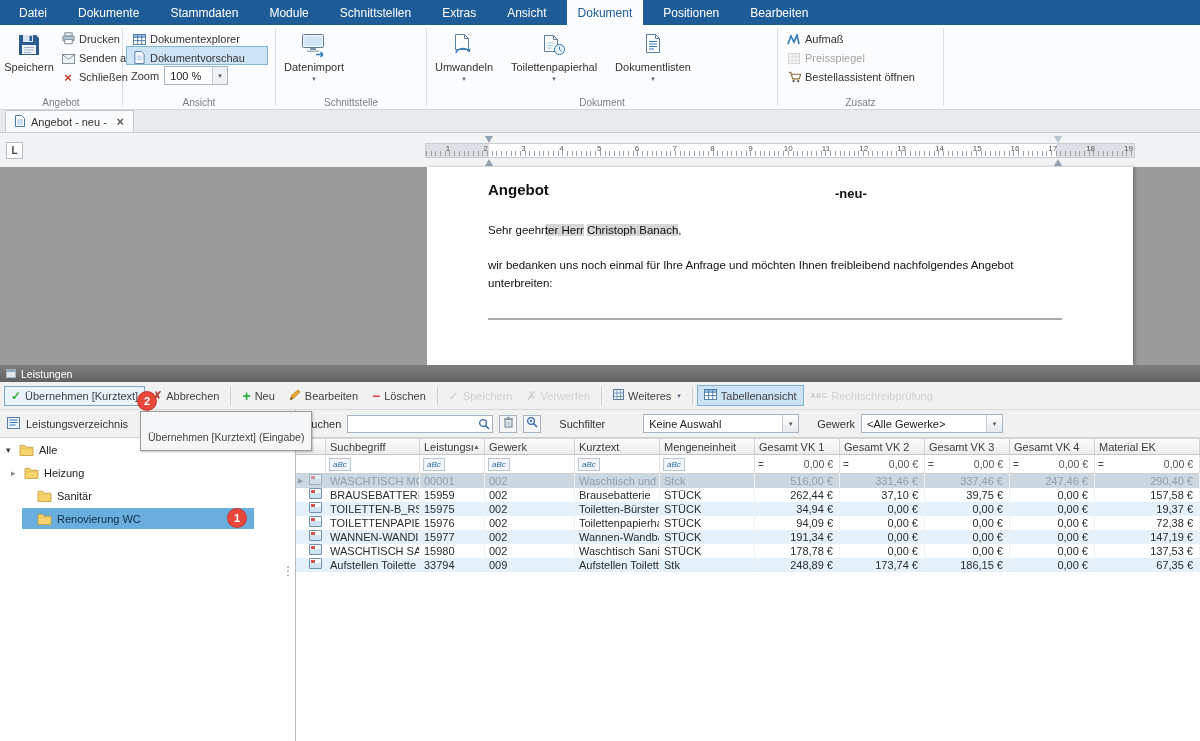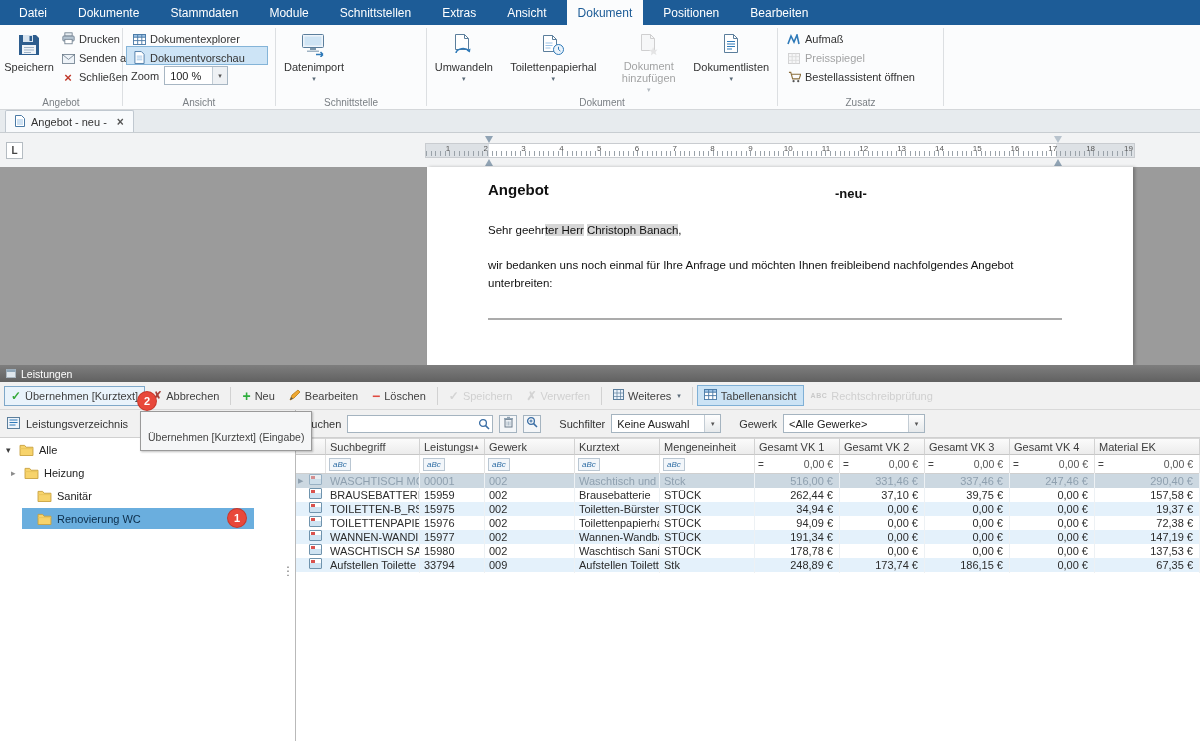--- a/index.html
+++ b/index.html
@@ -134,21 +134,21 @@
                   font-size:11px; padding:0 18px 0 4px; font-family:inherit; }
   .in-mag { position:absolute; right:3px; top:3px; }
   .sicon-btn { width:18px; height:18px; border:1px solid #a5b4c0; background:#f4f6f8;
                display:flex; align-items:center; justify-content:center; padding:0; }
   .lbl2 { margin-left:12px; }
   .combo { display:flex; align-items:center; height:19px; border:1px solid #a5b4c0; background:#fff; }
   .combo .cval { flex:1; padding:0 5px; font-size:11px; color:#222; white-space:nowrap; overflow:hidden; }
   .combo .cbtn { width:16px; height:17px; border-left:1px solid #c3ccd4;
                  background:linear-gradient(#fefefe,#e6e9eb); display:flex; align-items:center;
                  justify-content:center; font-size:7px; color:#555; }
-  .combo.w1 { width:110px; } .combo.w2 { width:142px; }
+  .combo.w1 { width:156px;margin-left:32px; } .combo.w2 { width:142px; }
 
   .thead { display:grid; grid-template-columns:30px 94px 65px 90px 85px 95px 85px 85px 85px 85px minmax(100px,1fr); }
   .hcell { height:17px; display:flex; align-items:center; padding:0 4px; font-size:11px; color:#3c3c3c;
            background:linear-gradient(#fbfbfb,#ececec); border-right:1px solid #d2d2d2;
            border-bottom:1px solid #c6c6c6; border-top:1px solid #d7d7d7;
            white-space:nowrap; overflow:hidden; }
   .sort { margin-left:auto; font-size:7px; color:#666; }
   .tfilter { display:grid; grid-template-columns:30px 94px 65px 90px 85px 95px 85px 85px 85px 85px minmax(100px,1fr);
              border-bottom:1px solid #cfcfcf; }
   .fcell { height:18px; display:flex; align-items:center; padding:0 3px; background:#fff;
@@ -301,31 +301,20 @@
         <span class="bicon">
             <svg width="24" height="23" viewBox="0 0 24 23">
               <path d="M2.5 1.5h9l4 4v12h-13z" fill="#fff" stroke="#5b7e9c"></path>
               <path d="M11.5 1.5v4h4" fill="none" stroke="#5b7e9c"></path>
               <path d="M4.5 9h7M4.5 11.5h7M4.5 14h5" stroke="#9dc3e6"></path>
               <circle cx="17.5" cy="15.5" r="5" fill="#eaf3fb" stroke="#2e79b8"></circle>
               <path d="M17.5 12.8v2.7l1.9 1.6" fill="none" stroke="#2e79b8"></path>
             </svg>
           </span>
         <span class="blabel">Toilettenpapierhal</span>
-        <span class="ddarrow">▾</span>
-      </button>
-      <button class="bigbtn disabled" style="width:80px">
-        <span class="bicon">
-            <svg width="22" height="23" viewBox="0 0 22 23">
-              <path d="M3.5 1.5h9l4 4v12h-13z" fill="#f2f2f2" stroke="#9a9a9a"></path>
-              <path d="M12.5 1.5v4h4" fill="none" stroke="#9a9a9a"></path>
-              <path d="M15 14l1.5 3 3-.5-2 2.5 1 3-3-1.5-2.5 2 .5-3.5-2.5-2 3.2-.3z" fill="#c9c9c9"></path>
-            </svg>
-          </span>
-        <span class="blabel">Dokument hinzufügen</span>
         <span class="ddarrow">▾</span>
       </button>
       <button class="bigbtn" style="width:86px">
         <span class="bicon">
             <svg width="22" height="24" viewBox="0 0 22 24">
               <path d="M4.5 1.5h9l4 4v14h-13z" fill="#fff" stroke="#5b7e9c"></path>
               <path d="M13.5 1.5v4h4" fill="none" stroke="#5b7e9c"></path>
               <path d="M7 8.5h8M7 11h8M7 13.5h8M7 16h5" stroke="#2e79b8"></path>
             </svg>
           </span>

